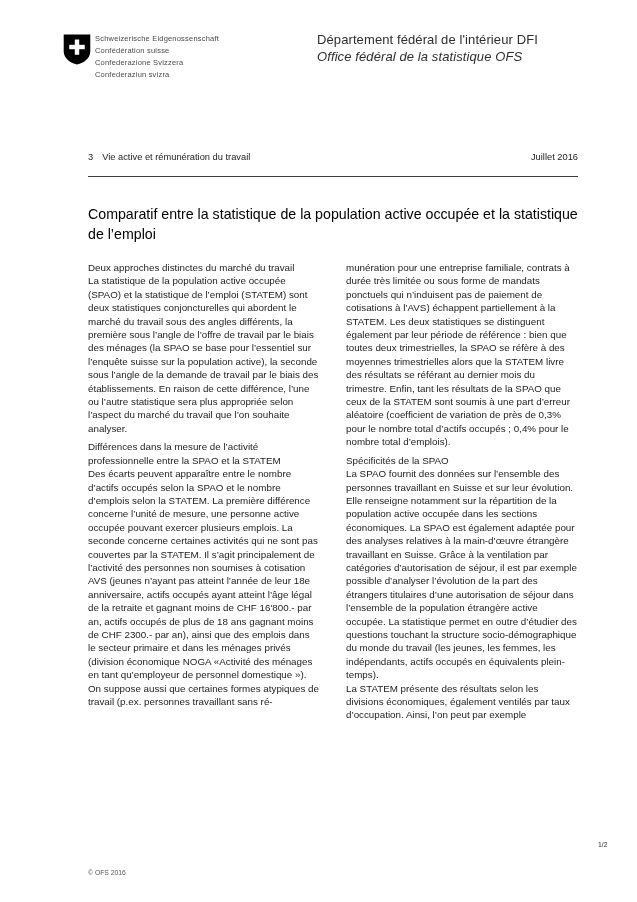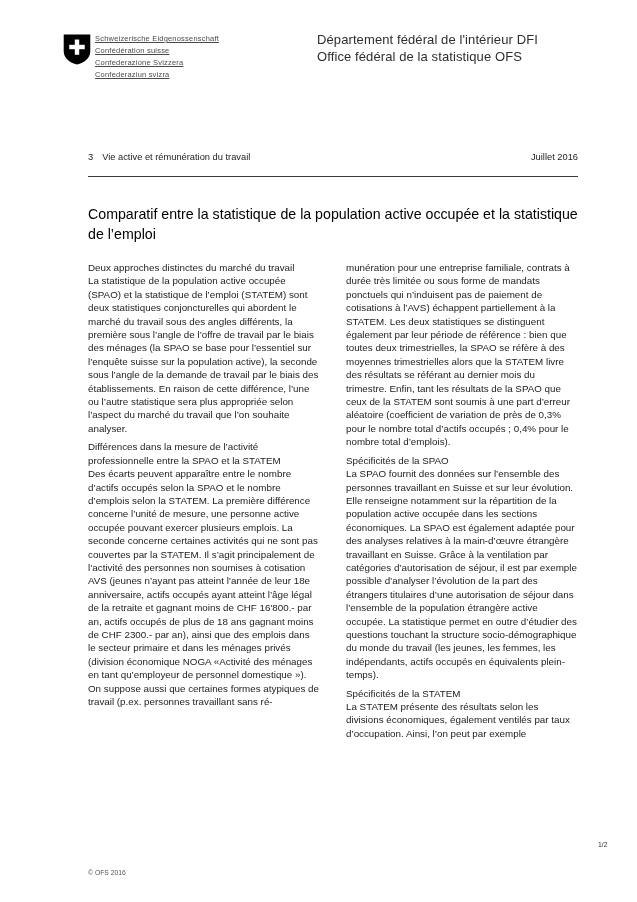--- a/index.html
+++ b/index.html
@@ -20,31 +20,30 @@
     width: 28px; height: 31px;
     display: block;
   }
   .wordmark {
     position: absolute;
     left: 95px; top: 33px;
     font-size: 7.5px;
     line-height: 12px;
     color: #4a4a4a;
     letter-spacing: 0.2px;
-    text-decoration: underline;
   }
   .dept {
     position: absolute;
     left: 317px; top: 34px;
     font-size: 13px;
     line-height: 12px;
     color: #2e2e2e;
     letter-spacing: 0.1px;
   }
-  .dept .dept-line2 { margin-top: 5px; }
+  .dept .dept-line2 { margin-top: 5px; font-style: italic; }
 
   
   .chapter-row {
     position: absolute;
     left: 88px; top: 152px;
     width: 490px;
     font-size: 9.3px;
     color: #1c1c1c;
     display: flex;
   }
@@ -136,21 +135,20 @@
     <div class="col">
       <p class="section-heading">Deux approches distinctes du marché du travail</p>
       <p>La statistique de la population active occupée (SPAO) et la statistique de l’emploi (STATEM) sont deux statistiques conjoncturelles qui abordent le marché du travail sous des angles différents, la première sous l’angle de l’offre de travail par le biais des ménages (la SPAO se base pour l’essentiel sur l’enquête suisse sur la population active), la seconde sous l’angle de la demande de travail par le biais des établissements. En raison de cette différence, l’une ou l’autre statistique sera plus appropriée selon l’aspect du marché du travail que l’on souhaite analyser.</p>
       <p class="section-heading">Différences dans la mesure de l’activité professionnelle entre la SPAO et la STATEM</p>
       <p>Des écarts peuvent apparaître entre le nombre d’actifs occupés selon la SPAO et le nombre d’emplois selon la STATEM. La première différence concerne l’unité de mesure, une personne active occupée pouvant exercer plusieurs emplois. La seconde concerne certaines activités qui ne sont pas couvertes par la STATEM. Il s’agit principalement de l’activité des personnes non soumises à cotisation AVS (jeunes n’ayant pas atteint l’année de leur 18e anniversaire, actifs occupés ayant atteint l’âge légal de la retraite et gagnant moins de CHF 16'800.- par an, actifs occupés de plus de 18 ans gagnant moins de CHF 2300.- par an), ainsi que des emplois dans le secteur primaire et dans les ménages privés (division économique NOGA «Activité des ménages en tant qu’employeur de personnel domestique »). On suppose aussi que certaines formes atypiques de travail (p.ex. personnes travaillant sans ré-</p>
     </div>
     <div class="col">
       <p>munération pour une entreprise familiale, contrats à durée très limitée ou sous forme de mandats ponctuels qui n’induisent pas de paiement de cotisations à l’AVS) échappent partiellement à la STATEM. Les deux statistiques se distinguent également par leur période de référence : bien que toutes deux trimestrielles, la SPAO se réfère à des moyennes trimestrielles alors que la STATEM livre des résultats se référant au dernier mois du trimestre. Enfin, tant les résultats de la SPAO que ceux de la STATEM sont soumis à une part d’erreur aléatoire (coefficient de variation de près de 0,3% pour le nombre total d’actifs occupés ; 0,4% pour le nombre total d’emplois).</p>
       <p class="section-heading">Spécificités de la SPAO</p>
       <p>La SPAO fournit des données sur l’ensemble des personnes travaillant en Suisse et sur leur évolution. Elle renseigne notamment sur la répartition de la population active occupée dans les sections économiques. La SPAO est également adaptée pour des analyses relatives à la main-d’œuvre étrangère travaillant en Suisse. Grâce à la ventilation par catégories d’autorisation de séjour, il est par exemple possible d’analyser l’évolution de la part des étrangers titulaires d’une autorisation de séjour dans l’ensemble de la population étrangère active occupée. La statistique permet en outre d’étudier des questions touchant la structure socio-démographique du monde du travail (les jeunes, les femmes, les indépendants, actifs occupés en équivalents plein-temps).</p>
-      <p class="section-heading">Spécificités de la STATEM</p>
       <p>La STATEM présente des résultats selon les divisions économiques, également ventilés par taux d’occupation. Ainsi, l’on peut par exemple</p>
     </div>
   </div>
 
   <div class="pageno">1/2</div>
   <div class="copyright">© OFS 2016</div>
 
 </div>
 
 </body></html>

